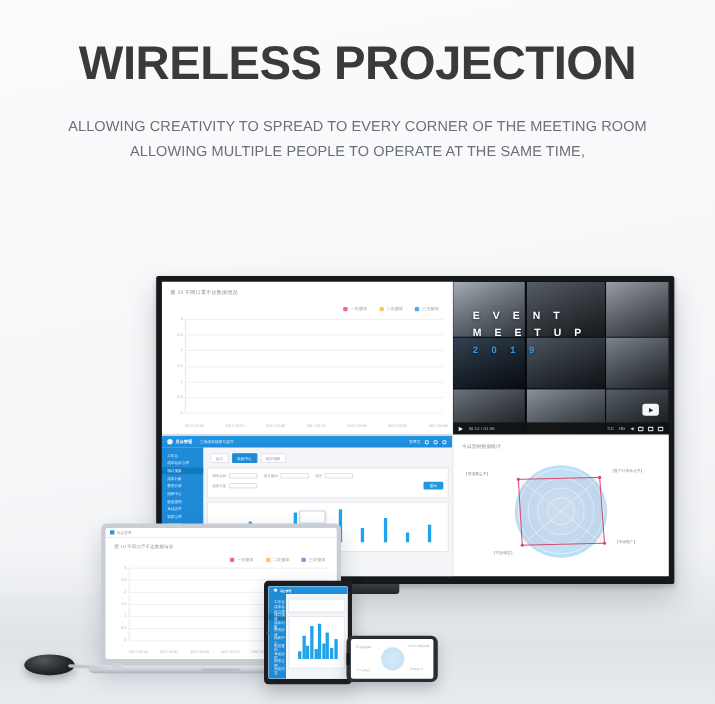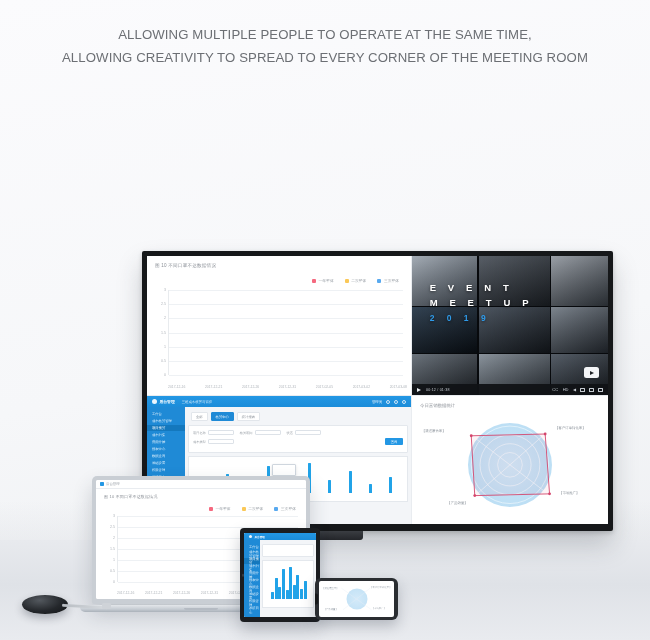--- a/index.html
+++ b/index.html
@@ -179,23 +179,24 @@
   
   .dongle { position: absolute; left: 22px; top: 595px; width: 50px; height: 22px; }
   .dongle-body { width: 46px; height: 19px; border-radius: 50%; background: radial-gradient(ellipse at 38% 28%, #53585e 0%, #24272b 55%, #121416 100%); box-shadow: 0 4px 8px rgba(30,38,50,0.3); }
   .dongle-cable { position: absolute; left: 40px; top: 10px; width: 46px; height: 3px; background: linear-gradient(90deg, #b7bcc2, #d8dce0); border-radius: 2px; transform: rotate(3deg); }
   .dongle-tip { position: absolute; left: 80px; top: 8px; width: 9px; height: 6px; background: #cfd3d8; border-radius: 1.5px; }
 </style>
 </head>
 <body>
 
 <div class="hero">
+  <div class="hero-title">WIRELESS PROJECTION</div>
   <div class="hero-sub">
+    <div>ALLOWING CREATIVITY TO SPREAD TO EVERY CORNER OF THE MEETING ROOM</div>
     <div>ALLOWING MULTIPLE PEOPLE TO OPERATE AT THE SAME TIME,</div>
-    <div>ALLOWING CREATIVITY TO SPREAD TO EVERY CORNER OF THE MEETING ROOM</div>
   </div>
 </div>
 
 <div class="wall-shadow"></div>
 <div class="floor"></div>
 
 <div class="tv">
   <div class="tv-screen">
 
     <div class="q q-tl">

